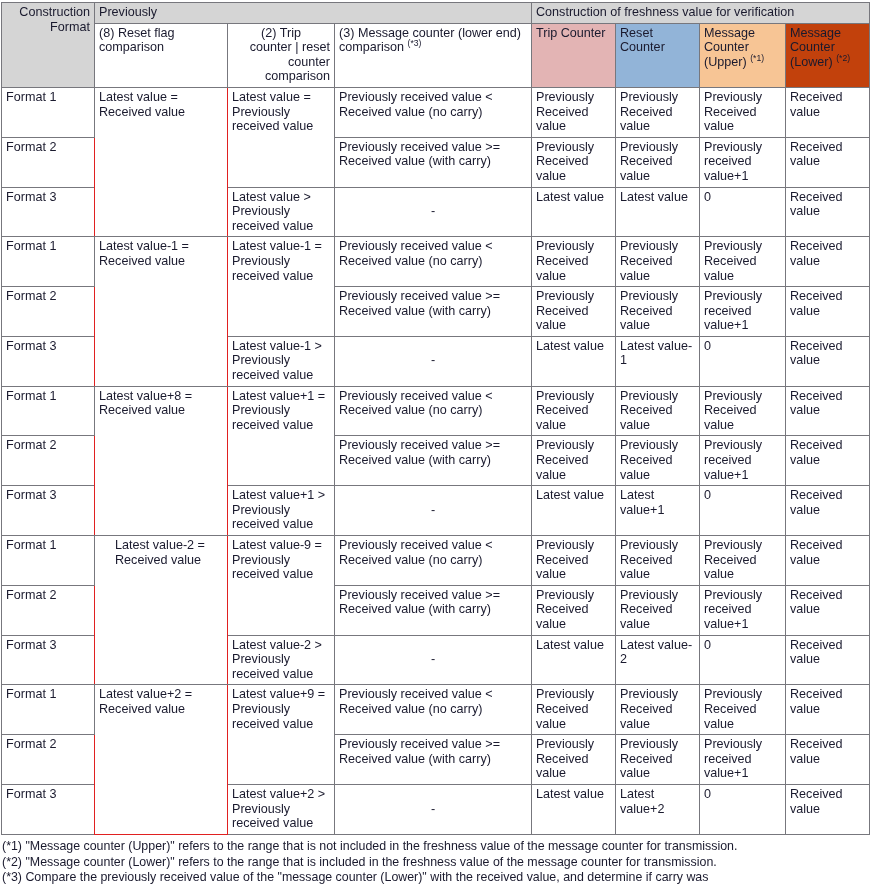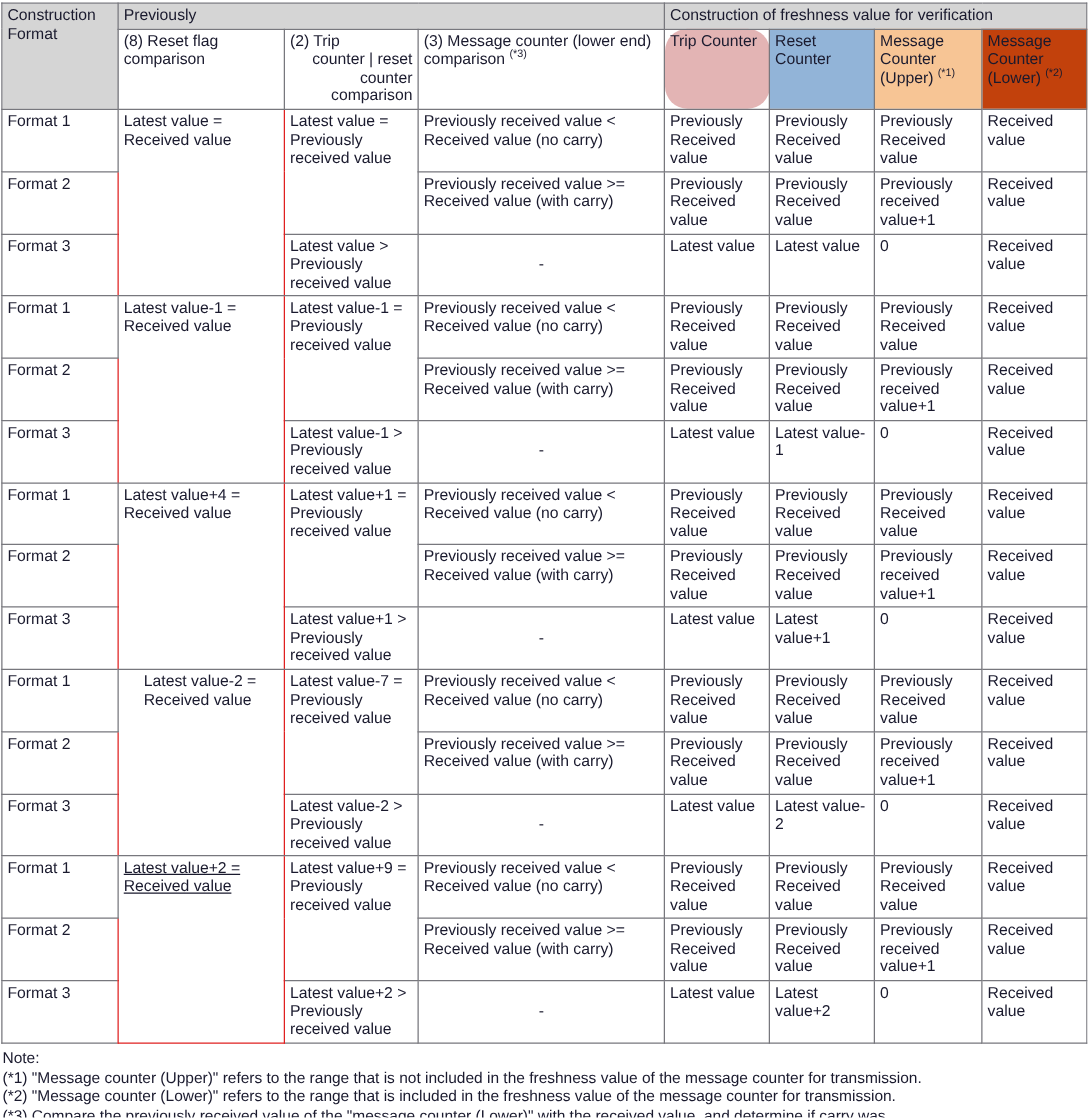--- a/index.html
+++ b/index.html
@@ -57,20 +57,21 @@
   .hd-trip-counter  { background: #e3b4b4; }
   .hd-reset-counter { background: #92b4d8; }
   .hd-msg-upper     { background: #f7c595; }
   .hd-msg-lower     { background: #f7c595; }
 
   .hd-sub {
     font-size: 12.6px;
     line-height: 1.17;
   }
   .trip-head-first {
+    text-align: center;
     display: block;
   }
   .trip-head-rest {
     text-align: right;
     display: block;
   }
   sup.fn {
     font-size: 8.6px;
     vertical-align: super;
     line-height: 0;
@@ -100,21 +101,20 @@
   td.resetflag {
     border-left: 1.6px solid #e02020;
     border-right: 1.6px solid #e02020;
     vertical-align: top;
   }
   td.resetflag.rf-top {
     border-top: 1.6px solid #e02020;
   }
   td.resetflag.rf-bottom {
     border-bottom: 1.6px solid #e02020;
-    text-decoration: underline;
   }
 
   
   .notes {
     margin: 4px 0 0 2px;
     font-size: 12.4px;
     line-height: 1.28;
   }
   .notes .note-line {
     white-space: pre-wrap;
@@ -131,32 +131,32 @@
         <col class="c-reset">
         <col class="c-trip">
         <col class="c-msg">
       <col class="c-tripc">
         <col class="c-resetc">
         <col class="c-mcu">
         <col class="c-mcl">
     </colgroup>
     <tbody id="tbody-spec">
         <tr>
-          <td class="hd-constr" rowspan="2" style="background: rgb(213, 213, 213);">Construction Format</td>
+          <td class="hd-constr" rowspan="2" style="background: rgb(213, 213, 213); text-align: right;">Construction Format</td>
           <td class="hd-cond-span" colspan="3" style="background: rgb(213, 213, 213);">Previously</td>
           <td class="hd-cond-span" colspan="4" style="background: rgb(213, 213, 213);">Construction of freshness value for verification</td>
         </tr>
         <tr>
           <td class="hd-sub">(8) Reset flag comparison</td>
           <td class="hd-sub">
             <span class="trip-head-first">(2) Trip</span>
             <span class="trip-head-rest">counter | reset counter comparison</span>
           </td>
           <td class="hd-sub">(3) Message counter (lower end) comparison <sup class="fn">(*3)</sup></td>
-          <td class="hd-sub hd-trip-counter" style="background: rgb(227, 180, 180); border-radius: 18px;">Trip Counter</td>
+          <td class="hd-sub hd-trip-counter" style="background: rgb(227, 180, 180);">Trip Counter</td>
           <td class="hd-sub hd-reset-counter" style="background: rgb(146, 180, 216);">Reset Counter</td>
           <td class="hd-sub hd-msg-upper" style="background: rgb(247, 197, 149);">Message Counter (Upper) <sup class="fn">(*1)</sup></td>
           <td class="hd-sub hd-msg-lower" style="background: #c2410c;">Message Counter (Lower) <sup class="fn">(*2)</sup></td>
         </tr>
         <tr>
           <td class="fmt">Format 1</td>
           <td class="cond resetflag rf-top" rowspan="3" style="border-left-color: rgb(224, 32, 32); border-right-color: rgb(224, 32, 32); border-top-color: rgb(224, 32, 32);">Latest value = Received value</td>
           <td class="cond" rowspan="2">Latest value = Previously received value</td>
           <td class="msgcond">Previously received value &lt; Received value (no carry)</td>
           <td class="val">Previously Received value</td>
@@ -203,21 +203,21 @@
           <td class="fmt">Format 3</td>
           <td class="cond">Latest value-1 &gt; Previously received value</td>
           <td class="msgcond dash">-</td>
           <td class="val">Latest value</td>
           <td class="val">Latest value-1</td>
           <td class="val">0</td>
           <td class="val">Received value</td>
         </tr>
         <tr>
           <td class="fmt">Format 1</td>
-          <td class="cond resetflag" rowspan="3" style="border-left-color: rgb(224, 32, 32); border-right-color: rgb(224, 32, 32);">Latest value+4 = Received value</td>
+          <td class="cond resetflag" rowspan="3" style="border-left-color: rgb(224, 32, 32); border-right-color: rgb(224, 32, 32);">Latest value+8 = Received value</td>
           <td class="cond" rowspan="2">Latest value+1 = Previously received value</td>
           <td class="msgcond">Previously received value &lt; Received value (no carry)</td>
           <td class="val">Previously Received value</td>
           <td class="val">Previously Received value</td>
           <td class="val">Previously Received value</td>
           <td class="val">Received value</td>
         </tr>
         <tr>
           <td class="fmt">Format 2</td>
           <td class="msgcond">Previously received value &gt;= Received value (with carry)</td>
@@ -231,21 +231,21 @@
           <td class="cond">Latest value+1 &gt; Previously received value</td>
           <td class="msgcond dash">-</td>
           <td class="val">Latest value</td>
           <td class="val">Latest value+1</td>
           <td class="val">0</td>
           <td class="val">Received value</td>
         </tr>
         <tr>
           <td class="fmt">Format 1</td>
           <td class="cond resetflag" rowspan="3" style="border-left-color: rgb(224, 32, 32); border-right-color: rgb(224, 32, 32); padding-left: 20px;">Latest value-2 = Received value</td>
-          <td class="cond" rowspan="2">Latest value-7 = Previously received value</td>
+          <td class="cond" rowspan="2">Latest value-9 = Previously received value</td>
           <td class="msgcond">Previously received value &lt; Received value (no carry)</td>
           <td class="val">Previously Received value</td>
           <td class="val">Previously Received value</td>
           <td class="val">Previously Received value</td>
           <td class="val">Received value</td>
         </tr>
         <tr>
           <td class="fmt">Format 2</td>
           <td class="msgcond">Previously received value &gt;= Received value (with carry)</td>
           <td class="val">Previously Received value</td>
@@ -286,20 +286,19 @@
           <td class="msgcond dash">-</td>
           <td class="val">Latest value</td>
           <td class="val">Latest value+2</td>
           <td class="val">0</td>
           <td class="val">Received value</td>
         </tr>
       </tbody>
   </table>
 
   <div class="notes">
-    <div class="note-line">Note:</div>
     <div class="note-line">(*1) "Message counter (Upper)" refers to the range that is not included in the freshness value of the message counter for transmission.</div>
     <div class="note-line">(*2) "Message counter (Lower)" refers to the range that is included in the freshness value of the message counter for transmission.</div>
     <div class="note-line">(*3) Compare the previously received value of the "message counter (Lower)" with the received value, and determine if carry was</div>
 
   </div>
 
 </div>
 
 </body></html>

